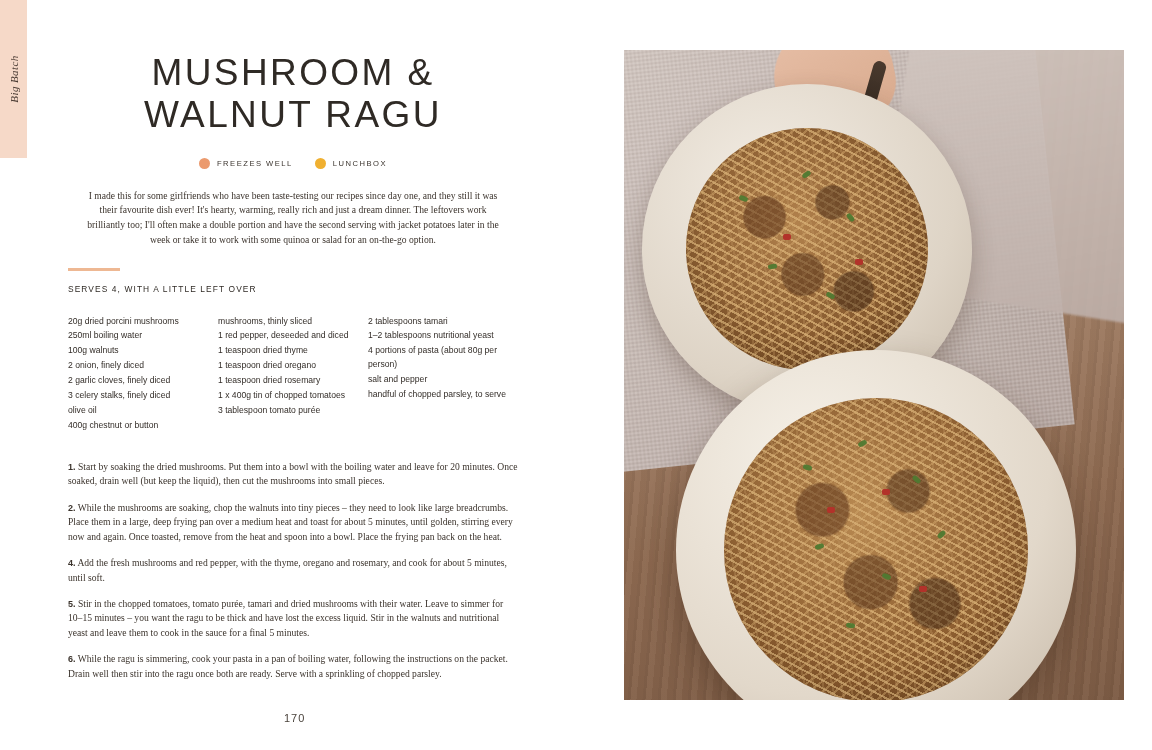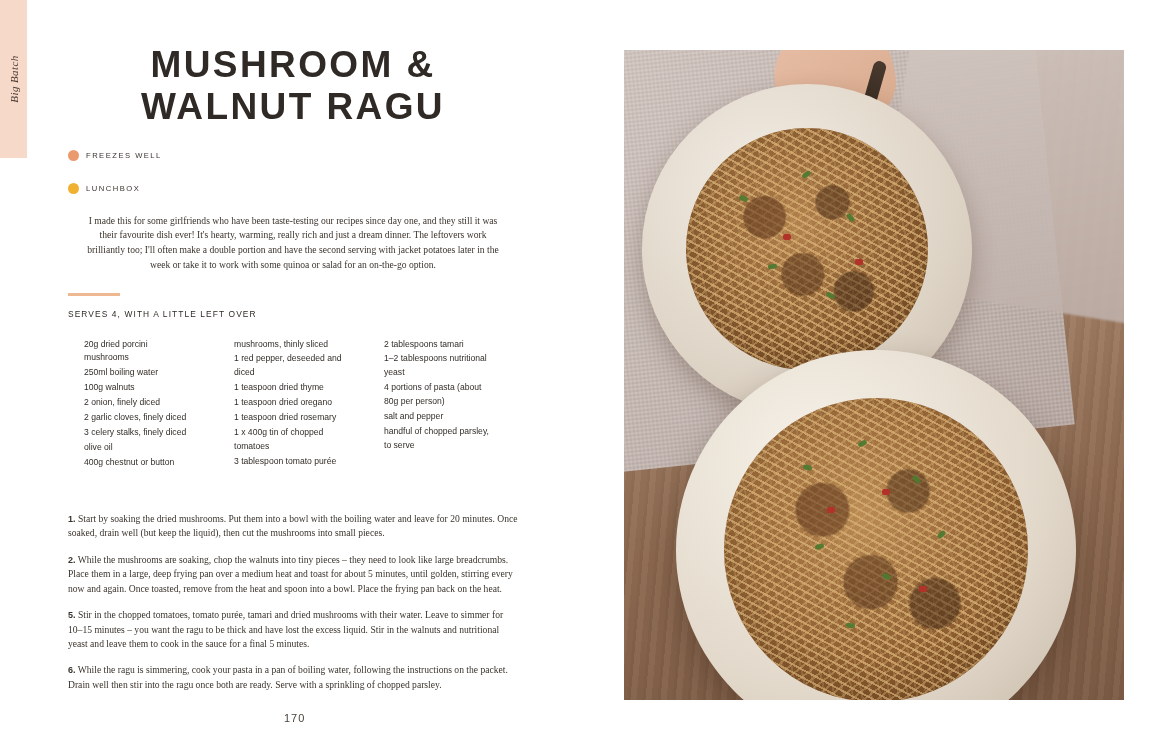--- a/index.html
+++ b/index.html
@@ -50,35 +50,34 @@
   }
   
   .left-col {
     position: absolute;
     left: 68px;
     top: 44px;
     width: 450px;
   }
   .title {
     font-family: "Liberation Sans", sans-serif;
-    font-weight: bold;
+    font-weight: normal;
     font-size: 37px;
     line-height: 1.13;
     letter-spacing: 2.4px;
     text-align: center;
     color: #2f2a25;
-    margin: 0 0 0 0;
+    margin: 8px 0 0 0;
     padding: 0 4px;
   }
   .badges {
     display: flex;
     justify-content: center;
     gap: 22px;
     margin-top: 22px;
-    flex-direction: column;
   }
   .badge {
     display: flex;
     align-items: center;
     gap: 7px;
     font-size: 7.6px;
     letter-spacing: 1.5px;
     color: #3a332d;
     text-transform: uppercase;
   }
@@ -104,40 +103,40 @@
     width: 52px;
     height: 2.5px;
     background: #eeb893;
     margin: 20px 0 13px 0;
   }
   .serves {
     font-size: 8.4px;
     letter-spacing: 1.1px;
     text-transform: uppercase;
     color: #2f2a25;
-    margin-bottom: 3px;
+    margin-bottom: 21px;
   }
 
   .ingredients {
     display: flex;
     gap: 0;
   }
   .ing-col {
     width: 150px;
     padding-right: 10px;
     box-sizing: border-box;
   }
   .ing-col li {
     list-style: none;
     font-size: 8.6px;
     line-height: 1.62;
     color: #332d28;
     margin: 0 0 1px 0;
   }
-  .ing-col ul { margin: 16px; padding: 0; }
+  .ing-col ul { margin: 0; padding: 0; }
 
   .method {
     margin-top: 26px;
   }
   .step {
     font-family: "Liberation Serif", serif;
     font-size: 9.6px;
     line-height: 1.5;
     color: #3b332c;
     margin-bottom: 12px;
@@ -379,20 +378,24 @@
     </div>
 
     <div class="method">
       <p class="step">
         <b>1.</b>
         <span>Start by soaking the dried mushrooms. Put them into a bowl with the boiling water and leave for 20 minutes. Once soaked, drain well (but keep the liquid), then cut the mushrooms into small pieces.</span>
       </p>
       <p class="step">
         <b>2.</b>
         <span>While the mushrooms are soaking, chop the walnuts into tiny pieces – they need to look like large breadcrumbs. Place them in a large, deep frying pan over a medium heat and toast for about 5 minutes, until golden, stirring every now and again. Once toasted, remove from the heat and spoon into a bowl. Place the frying pan back on the heat.</span>
+      </p>
+      <p class="step">
+        <b>4.</b>
+        <span>Add the fresh mushrooms and red pepper, with the thyme, oregano and rosemary, and cook for about 5 minutes, until soft.</span>
       </p>
       <p class="step">
         <b>5.</b>
         <span>Stir in the chopped tomatoes, tomato purée, tamari and dried mushrooms with their water. Leave to simmer for 10–15 minutes – you want the ragu to be thick and have lost the excess liquid. Stir in the walnuts and nutritional yeast and leave them to cook in the sauce for a final 5 minutes.</span>
       </p>
       <p class="step">
         <b>6.</b>
         <span>While the ragu is simmering, cook your pasta in a pan of boiling water, following the instructions on the packet. Drain well then stir into the ragu once both are ready. Serve with a sprinkling of chopped parsley.</span>
       </p>
     </div>

